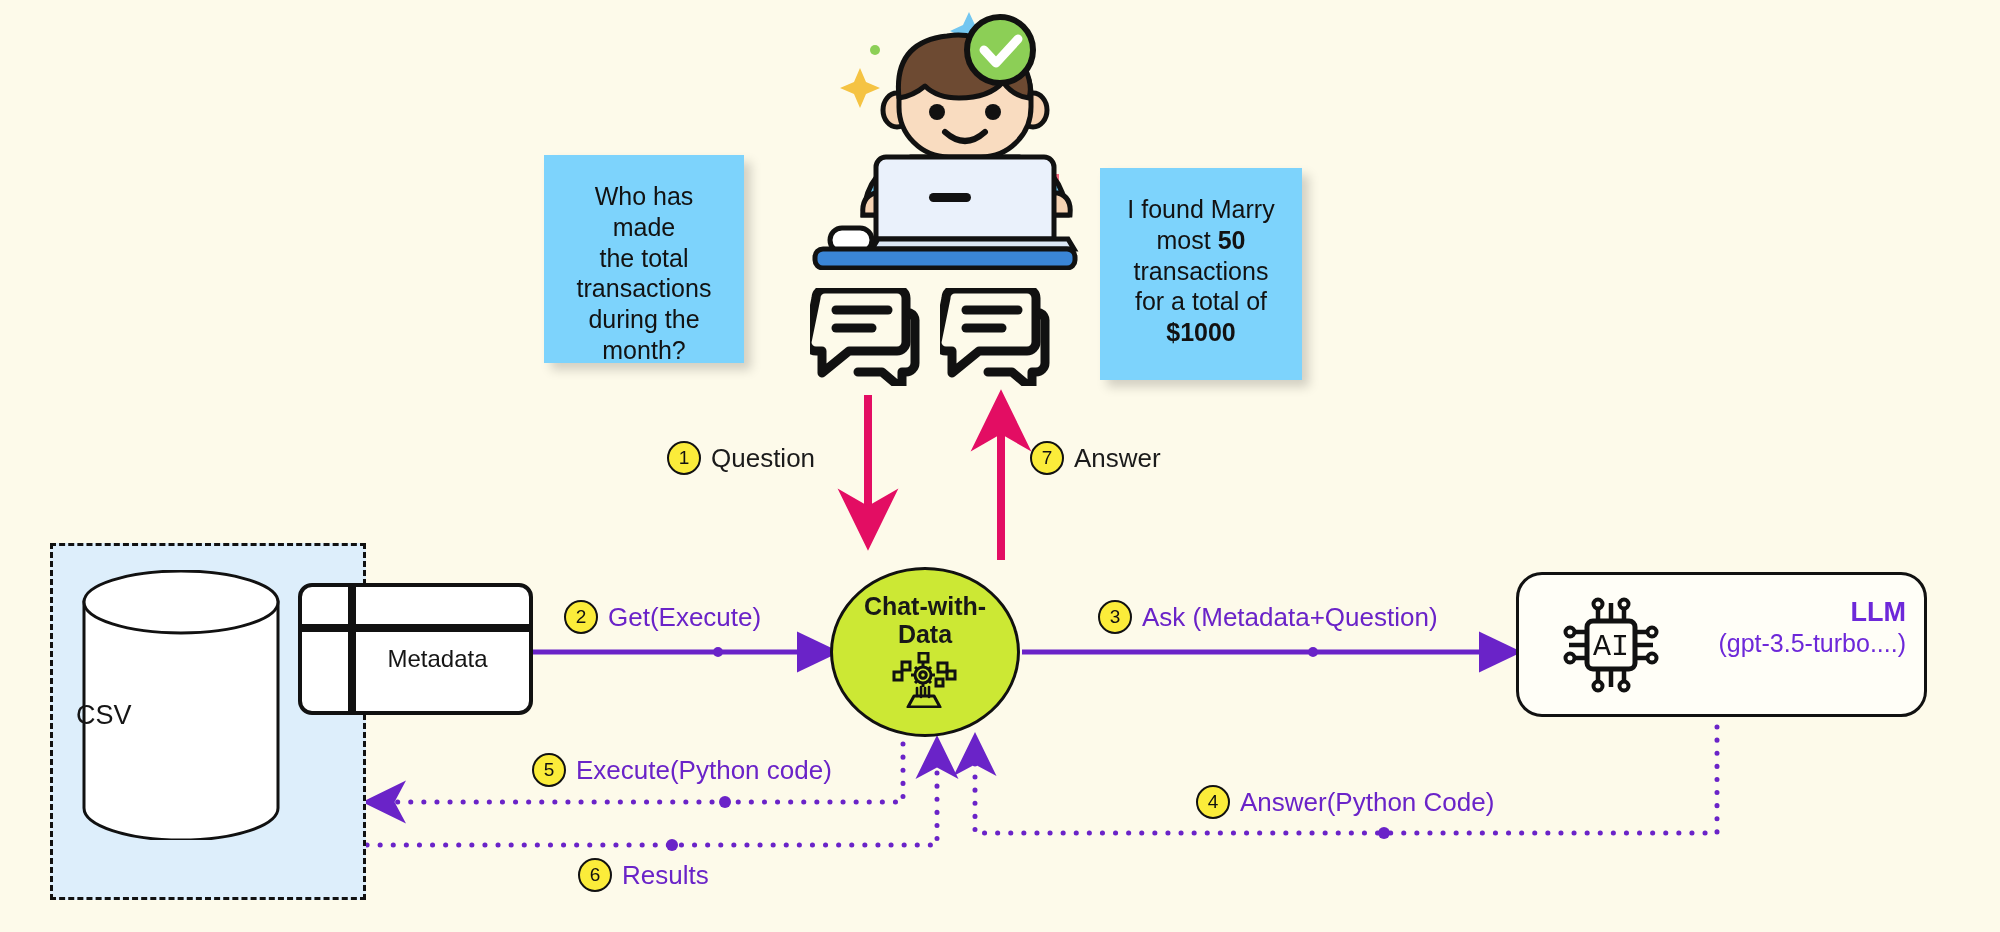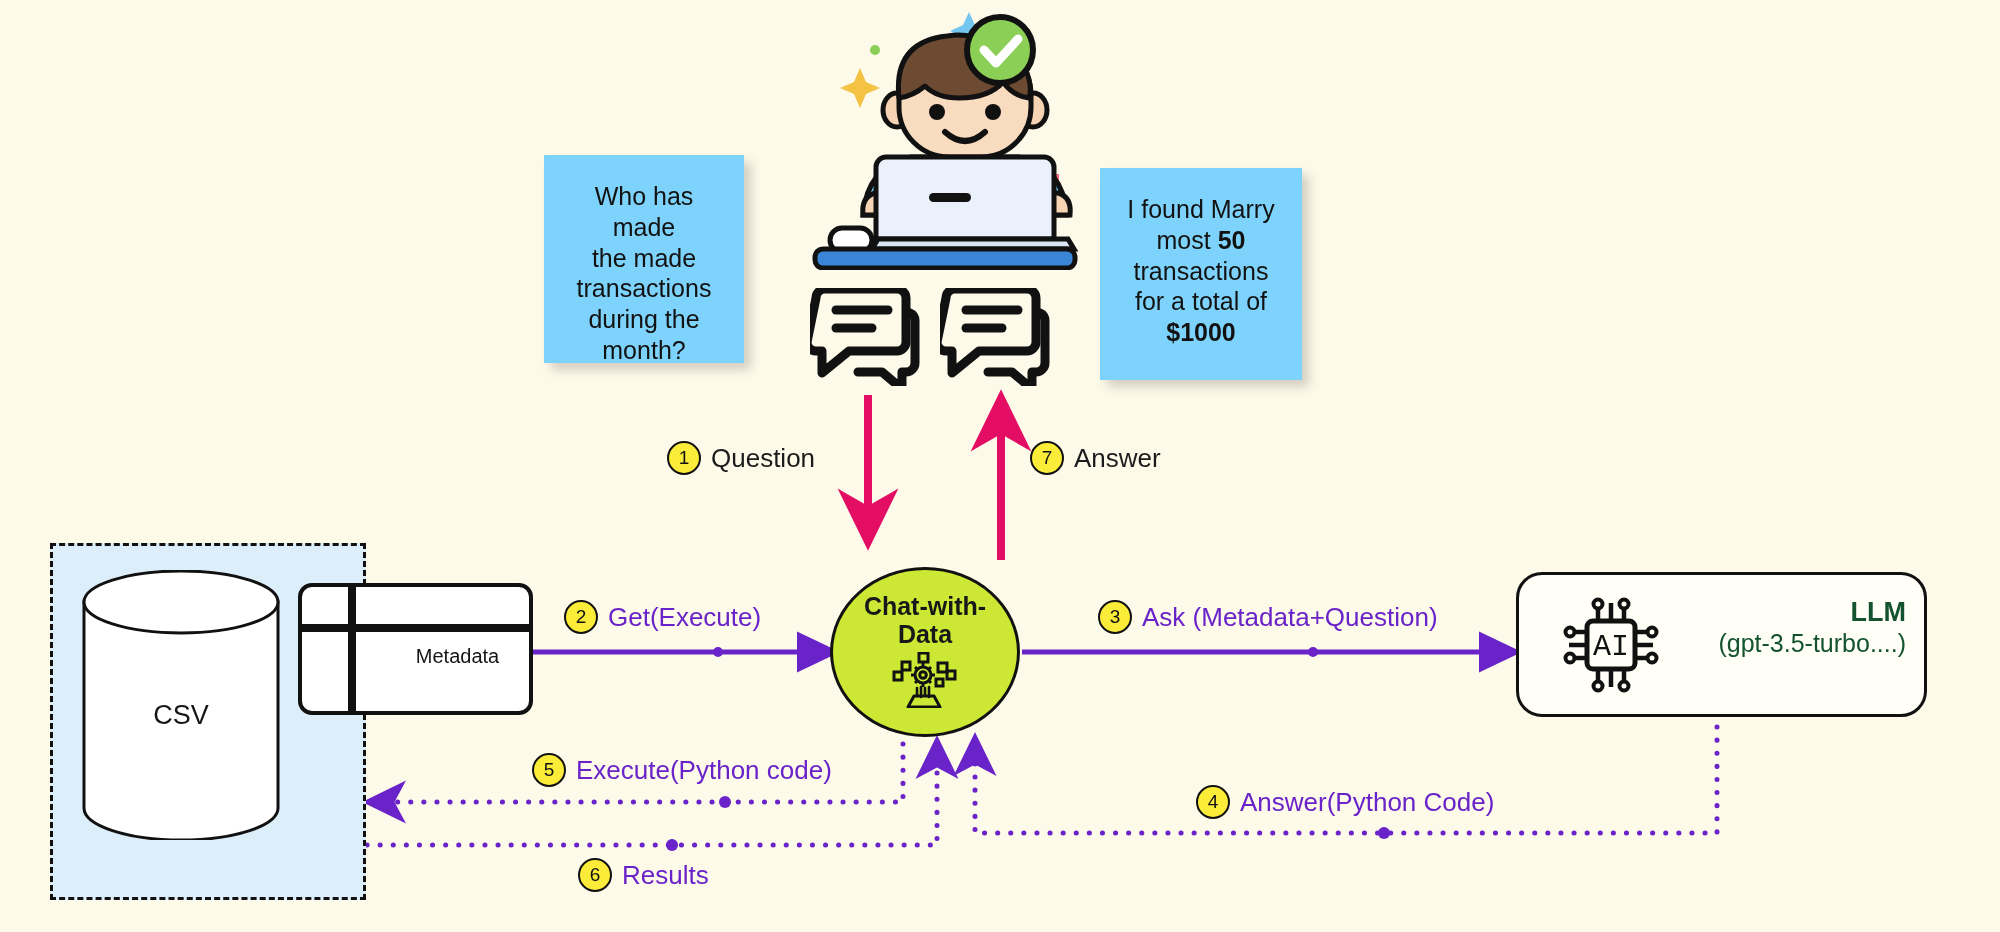--- a/index.html
+++ b/index.html
@@ -71,53 +71,52 @@
     border: 3px solid #111;
     border-radius: 26px;
     display: flex;
     align-items: center;
   }
   .llm-text {
     position: absolute;
     right: 18px;
     top: 22px;
     text-align: right;
-    color: #14532d;
+    color: #6d28d9;
   }
   .llm-title { font-weight: bold; font-size: 27px; line-height: 1.15; }
   .llm-sub   { font-size: 25px; line-height: 1.25; }
 
   
   .source-box {
     position: absolute;
     box-sizing: border-box;
     background: #ddeefb;
     border: 3px dashed #111;
   }
   .csv-label {
     position: absolute;
     font-size: 27px;
     color: #151515;
-    text-align: center;
+    text-align: left;
   }
   
   .meta-card {
     position: absolute;
     box-sizing: border-box;
     background: #ffffff;
     border: 4px solid #111;
     border-radius: 14px;
   }
   .meta-label {
     position: absolute;
-    font-size: 20px;
+    font-size: 24px;
     color: #151515;
     text-align: center;
     width: 100%;
-    margin-left: 20px;
   }
 
   
   .step {
     position: absolute;
     display: flex;
     align-items: center;
     gap: 10px;
     white-space: nowrap;
   }
@@ -238,21 +237,21 @@
   </svg>
   <svg class="abs" style="left:940px; top:288px;" width="110" height="98" viewBox="0 0 110 98">
     <path d="M6 10 a9 9 0 0 1 9 -9 h72 a9 9 0 0 1 9 9 v44 a9 9 0 0 1 -9 9 h-48 l-27 22 v-22 h-6 a9 9 0 0 1 -9 -9 z" fill="none" stroke="#111" stroke-width="9" stroke-linejoin="round"></path>
     <line x1="26" y1="22" x2="78" y2="22" stroke="#111" stroke-width="9" stroke-linecap="round"></line>
     <line x1="26" y1="40" x2="62" y2="40" stroke="#111" stroke-width="9" stroke-linecap="round"></line>
     <path d="M100 25 a8 8 0 0 1 5 8 v42 a9 9 0 0 1 -9 9 h-4 v17 l-20 -17 h-24" fill="none" stroke="#111" stroke-width="9" stroke-linejoin="round" stroke-linecap="round"></path>
   </svg>
 
   <div class="sticky" style="left:544px; top:155px; width:200px; height:208px;">
     <div>Who has made</div>
-    <div>the made</div>
+    <div>the total</div>
     <div>transactions</div>
     <div>during the</div>
     <div>month?</div>
   </div>
 
   <div class="sticky" style="left:1100px; top:168px; width:202px; height:212px;">
     <div>I found Marry</div>
     <div>
       <span>most </span><span class="b">50</span>
     </div>

